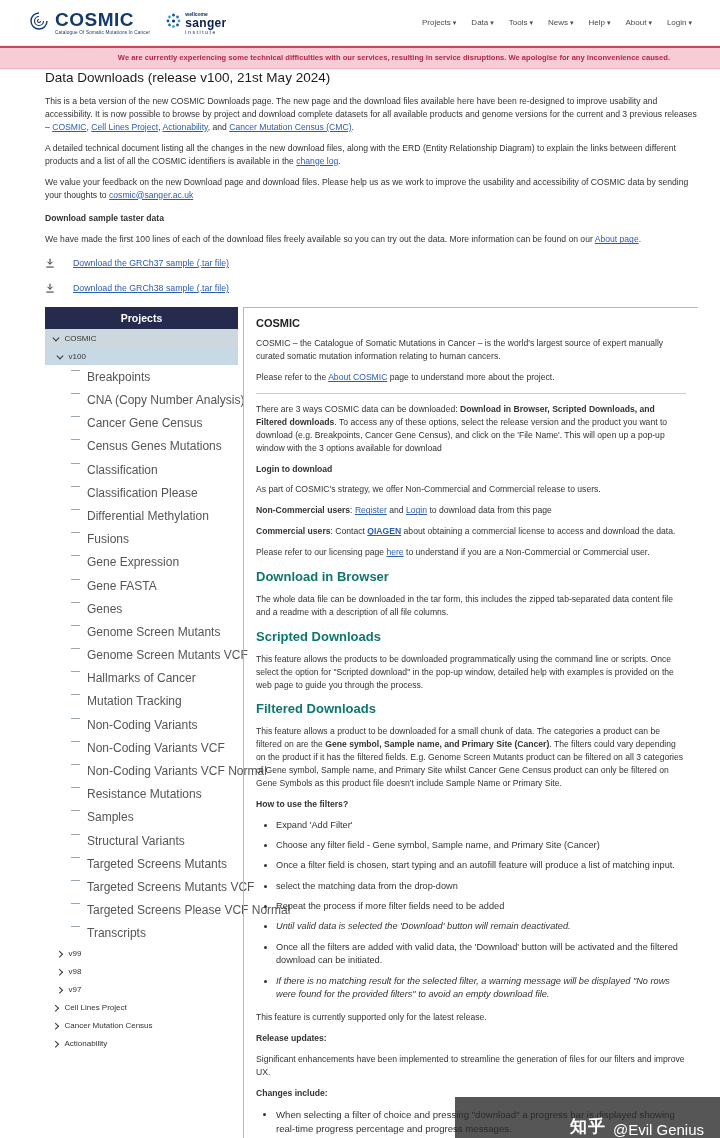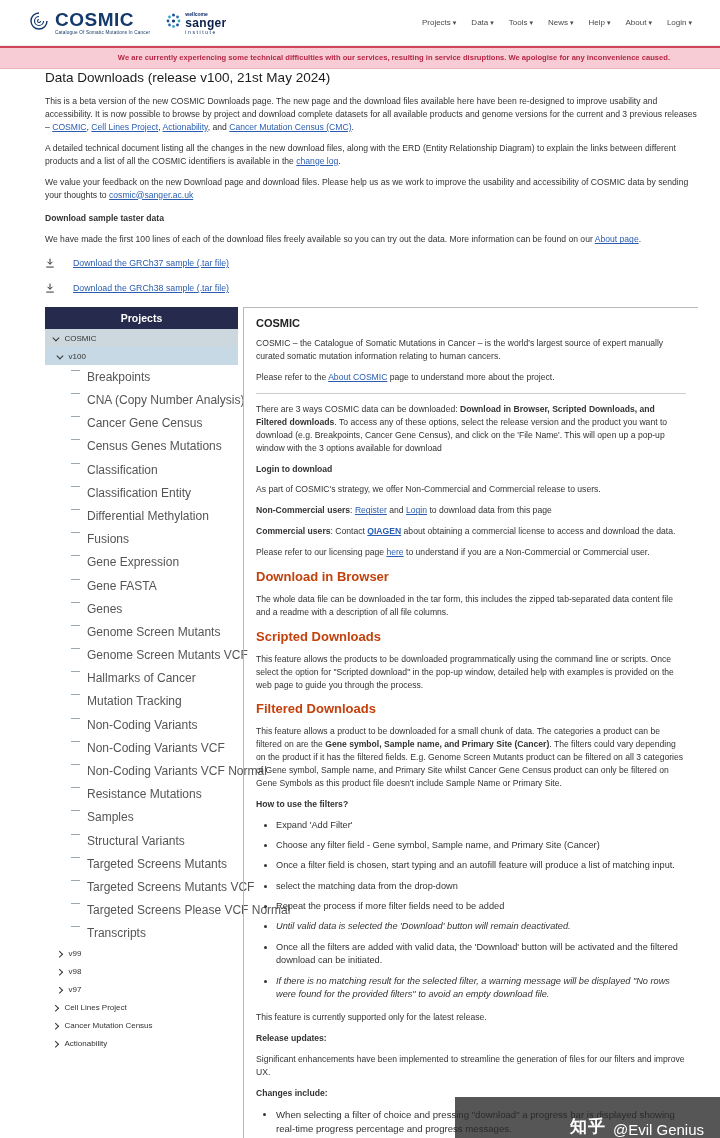--- a/index.html
+++ b/index.html
@@ -44,21 +44,21 @@
   .node.lvl1{padding-left:12px}
   .node.lvl1.sel{background:#c6d9e4}
   .leaf{display:flex;font-size:12px;color:#555;padding:4.6px 6px 4.6px 26px;background:#fff;cursor:pointer;white-space:nowrap}
   .chev{display:inline-block;width:4.5px;height:4.5px;border-right:1.2px solid #333;border-bottom:1.2px solid #333;margin-right:7px;flex-shrink:0}
   .chev.down{transform:rotate(45deg) translateY(-1px)}
   .chev.right{transform:rotate(-45deg)}
   .dash{display:inline-block;width:9px;height:1px;background:#9aa7b0;margin-right:7px;flex-shrink:0}
 
   .main{flex:1;border-left:1px solid #b9b9b9;border-top:1px solid #b9b9b9;margin-left:5px;padding:9px 12px 30px 12px;min-height:840px}
   .m-head{font-size:11px;font-weight:700;color:#222;margin-bottom:8px}
-  .sec-head{font-size:13px;font-weight:700;color:#c2410c;margin:10px 0 9px}
+  .sec-head{font-size:13px;font-weight:700;color:#0f766e;margin:10px 0 9px}
   .rule{border:none;border-top:1px solid #ccc;margin:9px 0}
   .list{margin:2px 0 10px 0;padding-left:20px;list-style:disc}
   .list li{font-size:9.2px;line-height:1.45;color:#333;margin-bottom:7px}
   .list.changes li{font-size:9.6px;margin-bottom:8px}
 
   
   .watermark{position:absolute;right:0;bottom:0;width:265px;height:41px;background:rgba(38,38,38,.78);color:#fff;display:flex;align-items:flex-end;justify-content:flex-end;gap:7px;padding-right:16px}
   .wm-brand{font-size:17px;font-weight:700;letter-spacing:1px}
   .wm-handle{font-size:15px}
 </style>
@@ -211,21 +211,21 @@
             <span>Census Genes Mutations</span>
           </div>
 
           <div class="leaf">
             <span class="dash"></span>
             <span>Classification</span>
           </div>
 
           <div class="leaf">
             <span class="dash"></span>
-            <span>Classification Entity</span>
+            <span>Classification Please</span>
           </div>
 
           <div class="leaf">
             <span class="dash"></span>
             <span>Differential Methylation</span>
           </div>
 
           <div class="leaf">
             <span class="dash"></span>
             <span>Fusions</span>

